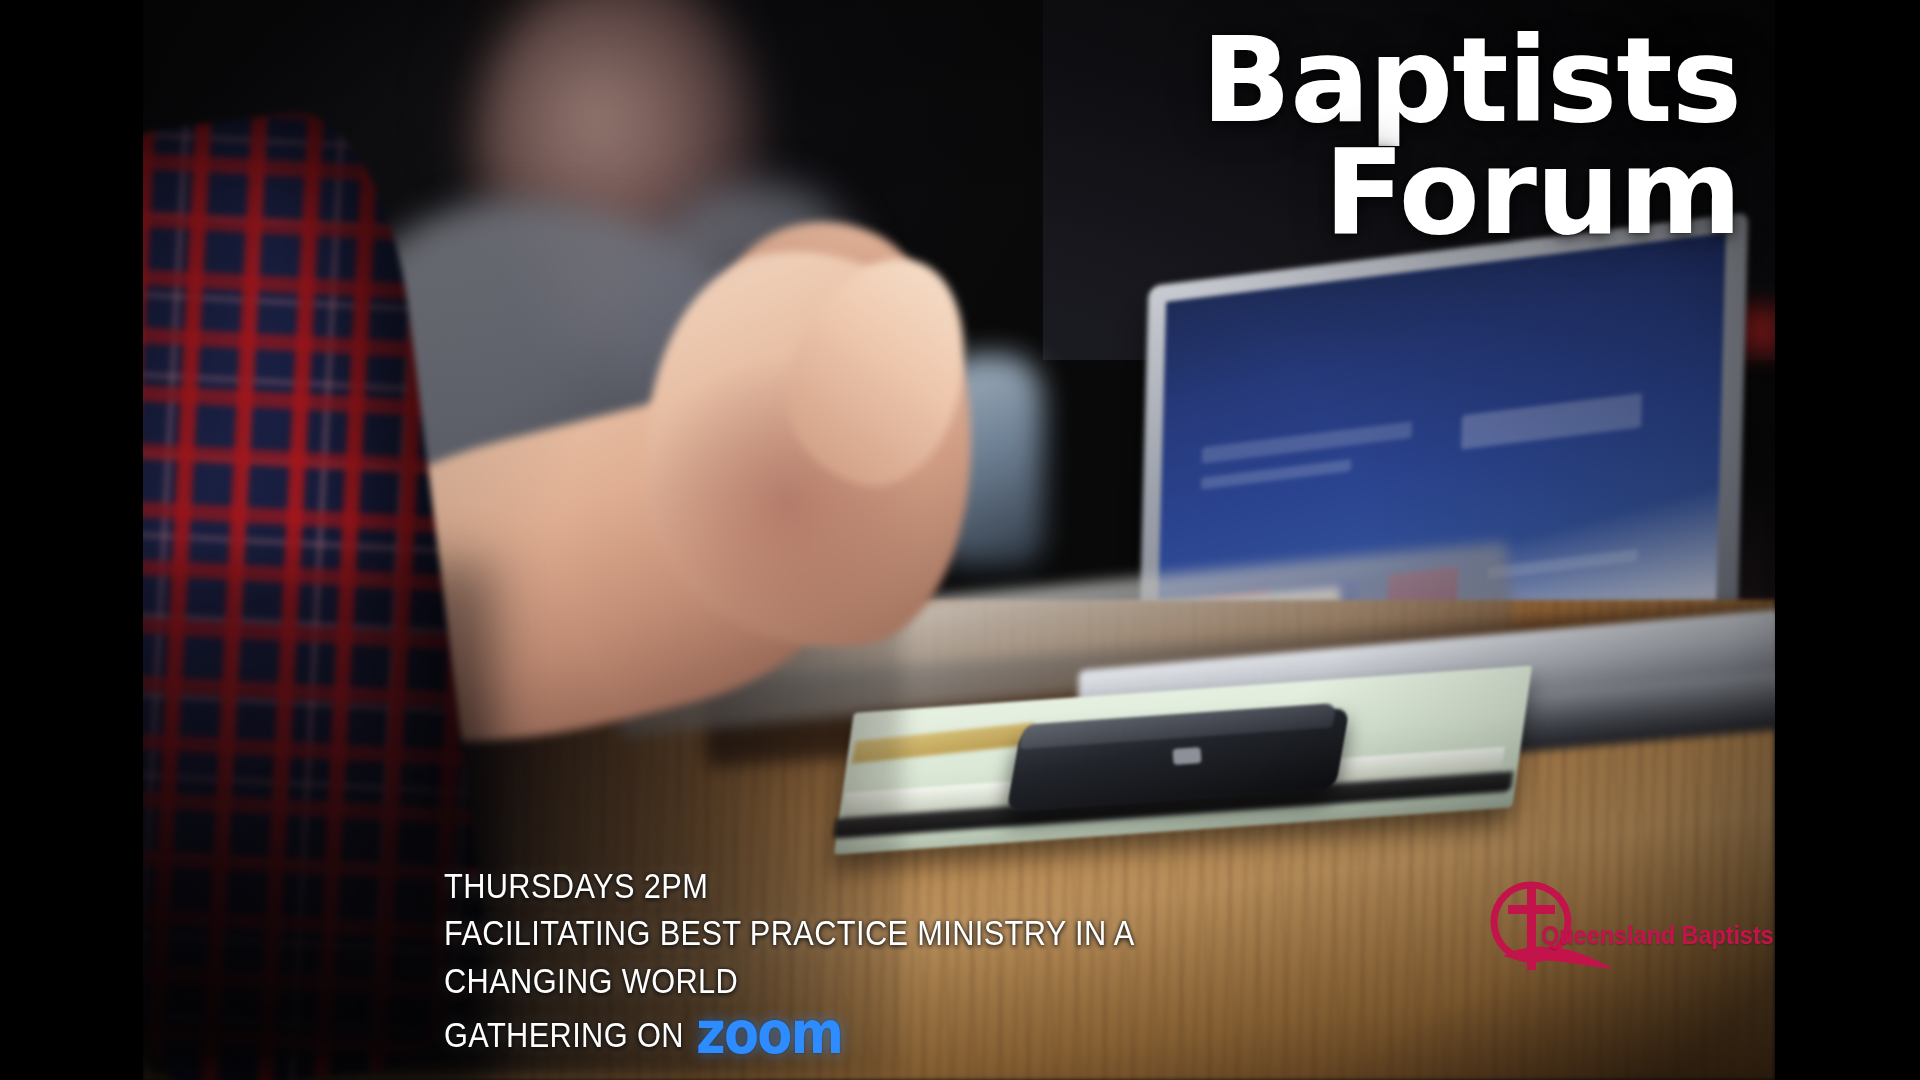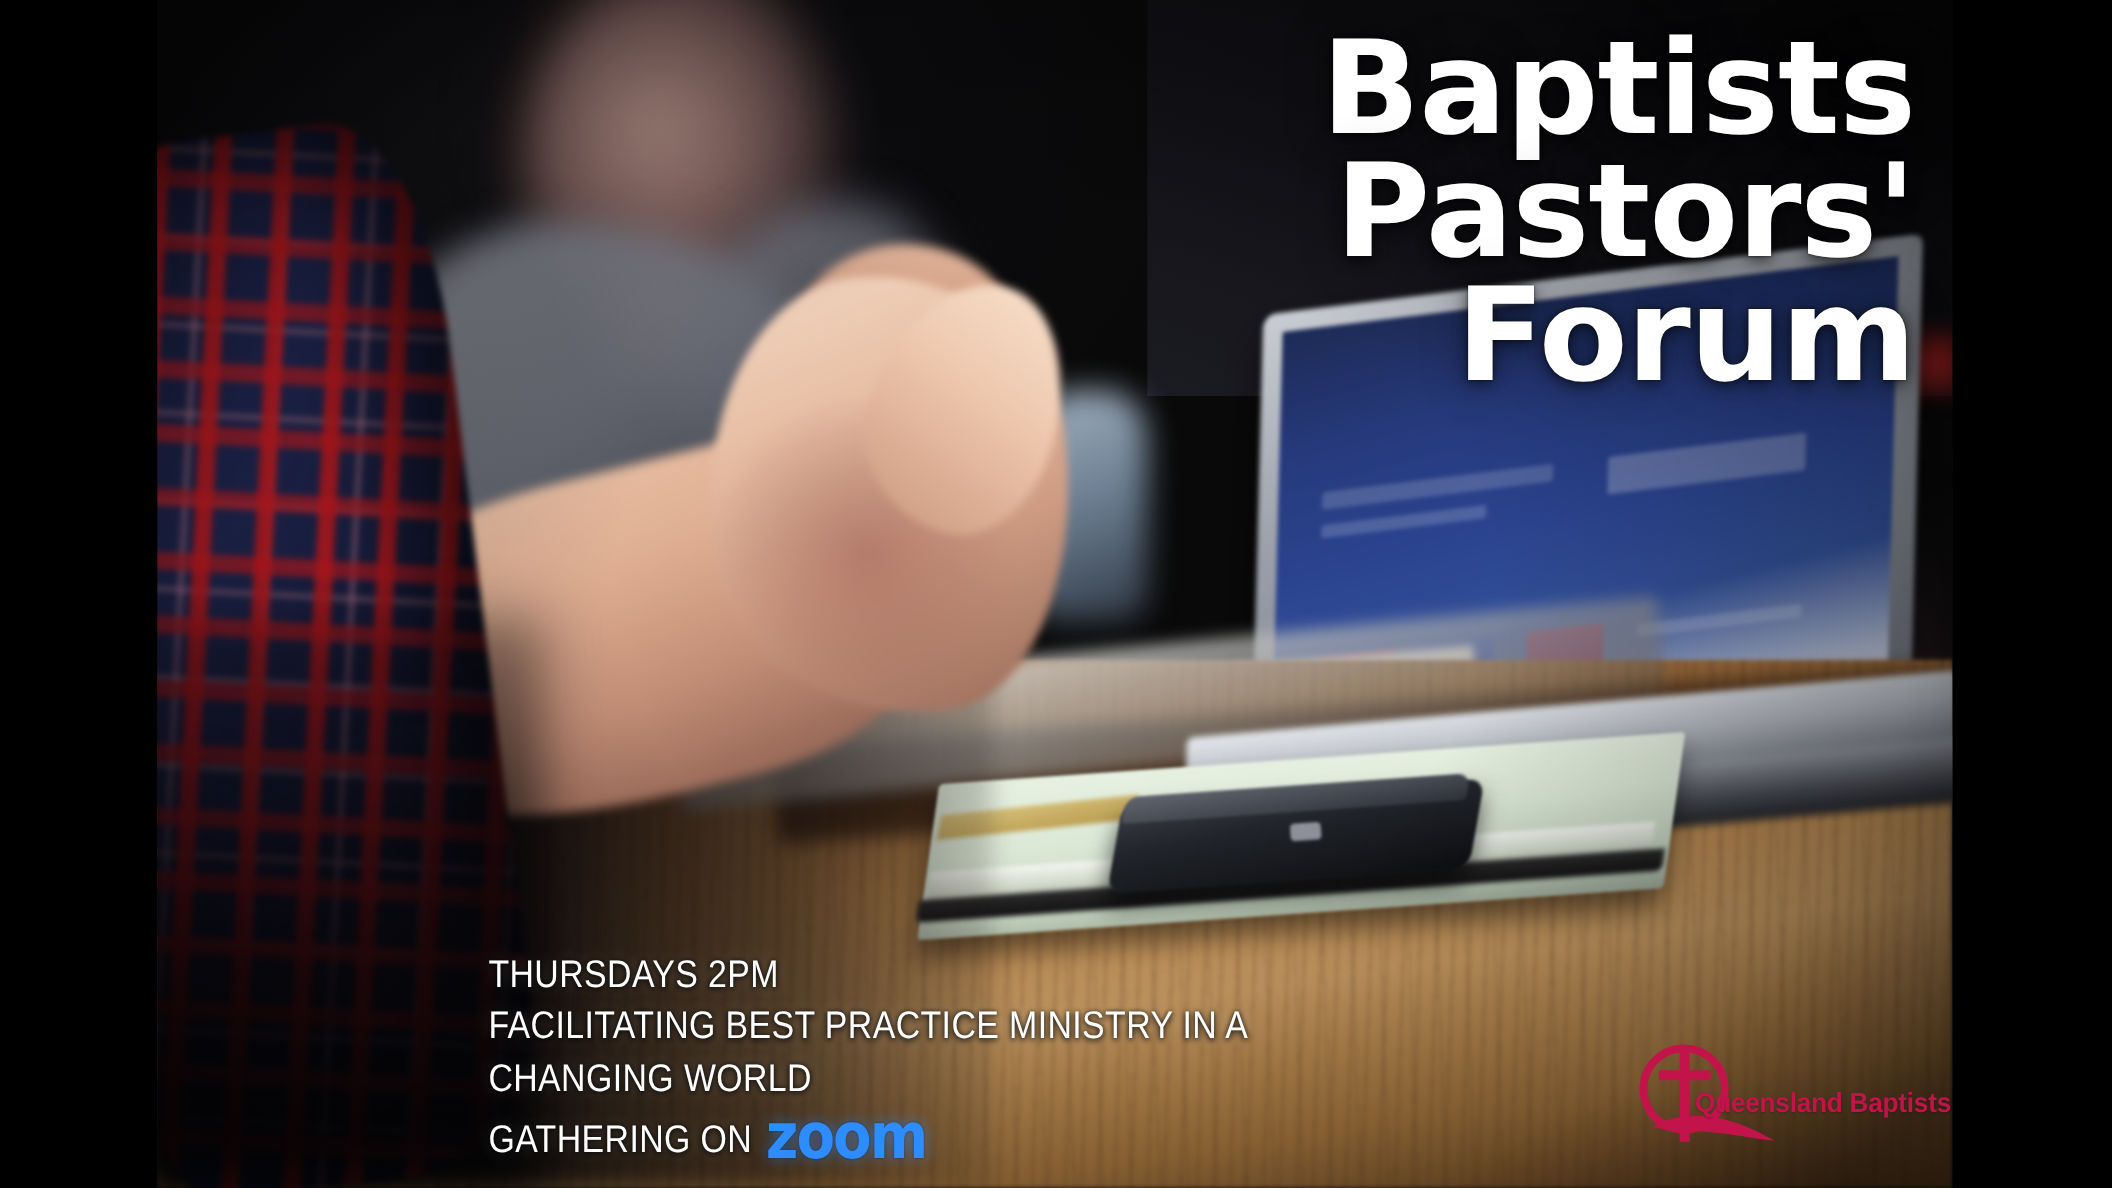--- a/index.html
+++ b/index.html
@@ -365,21 +365,21 @@
     line-height: 0.8;
     text-shadow: 0 0 14px rgba(45,140,255,0.55), 0 0 3px rgba(0,0,0,0.5);
     position: relative;
     top: 6px;
   }
 
   
   #logo {
     position: absolute;
     left: 1483px;
-    top: 940px;
+    top: 872px;
     width: 256px;
     height: 108px;
     z-index: 50;
   }
   #logo-text {
     position: absolute;
     left: 58px;
     top: 49px;
     color: #C2144B;
     font-weight: bold;
@@ -453,21 +453,20 @@
     <div class="pl" id="plaid-shadow"></div>
 
     <div class="pl" id="vignette"></div>
   </div>
 
   <div class="bar left"></div>
   <div class="bar right"></div>
 
   <div id="headline">
     <span class="hl">Baptists</span>
-    <span class="hl">Pastors'</span>
     <span class="hl">Forum</span>
   </div>
 
   <div id="infoblock">
     <span class="ln">THURSDAYS 2PM</span>
     <span class="ln">FACILITATING BEST PRACTICE MINISTRY IN A</span>
     <span class="ln">CHANGING WORLD</span>
     <span class="gather-row">
       <span>GATHERING ON</span>
       <span id="zoom-wordmark">zoom</span>

